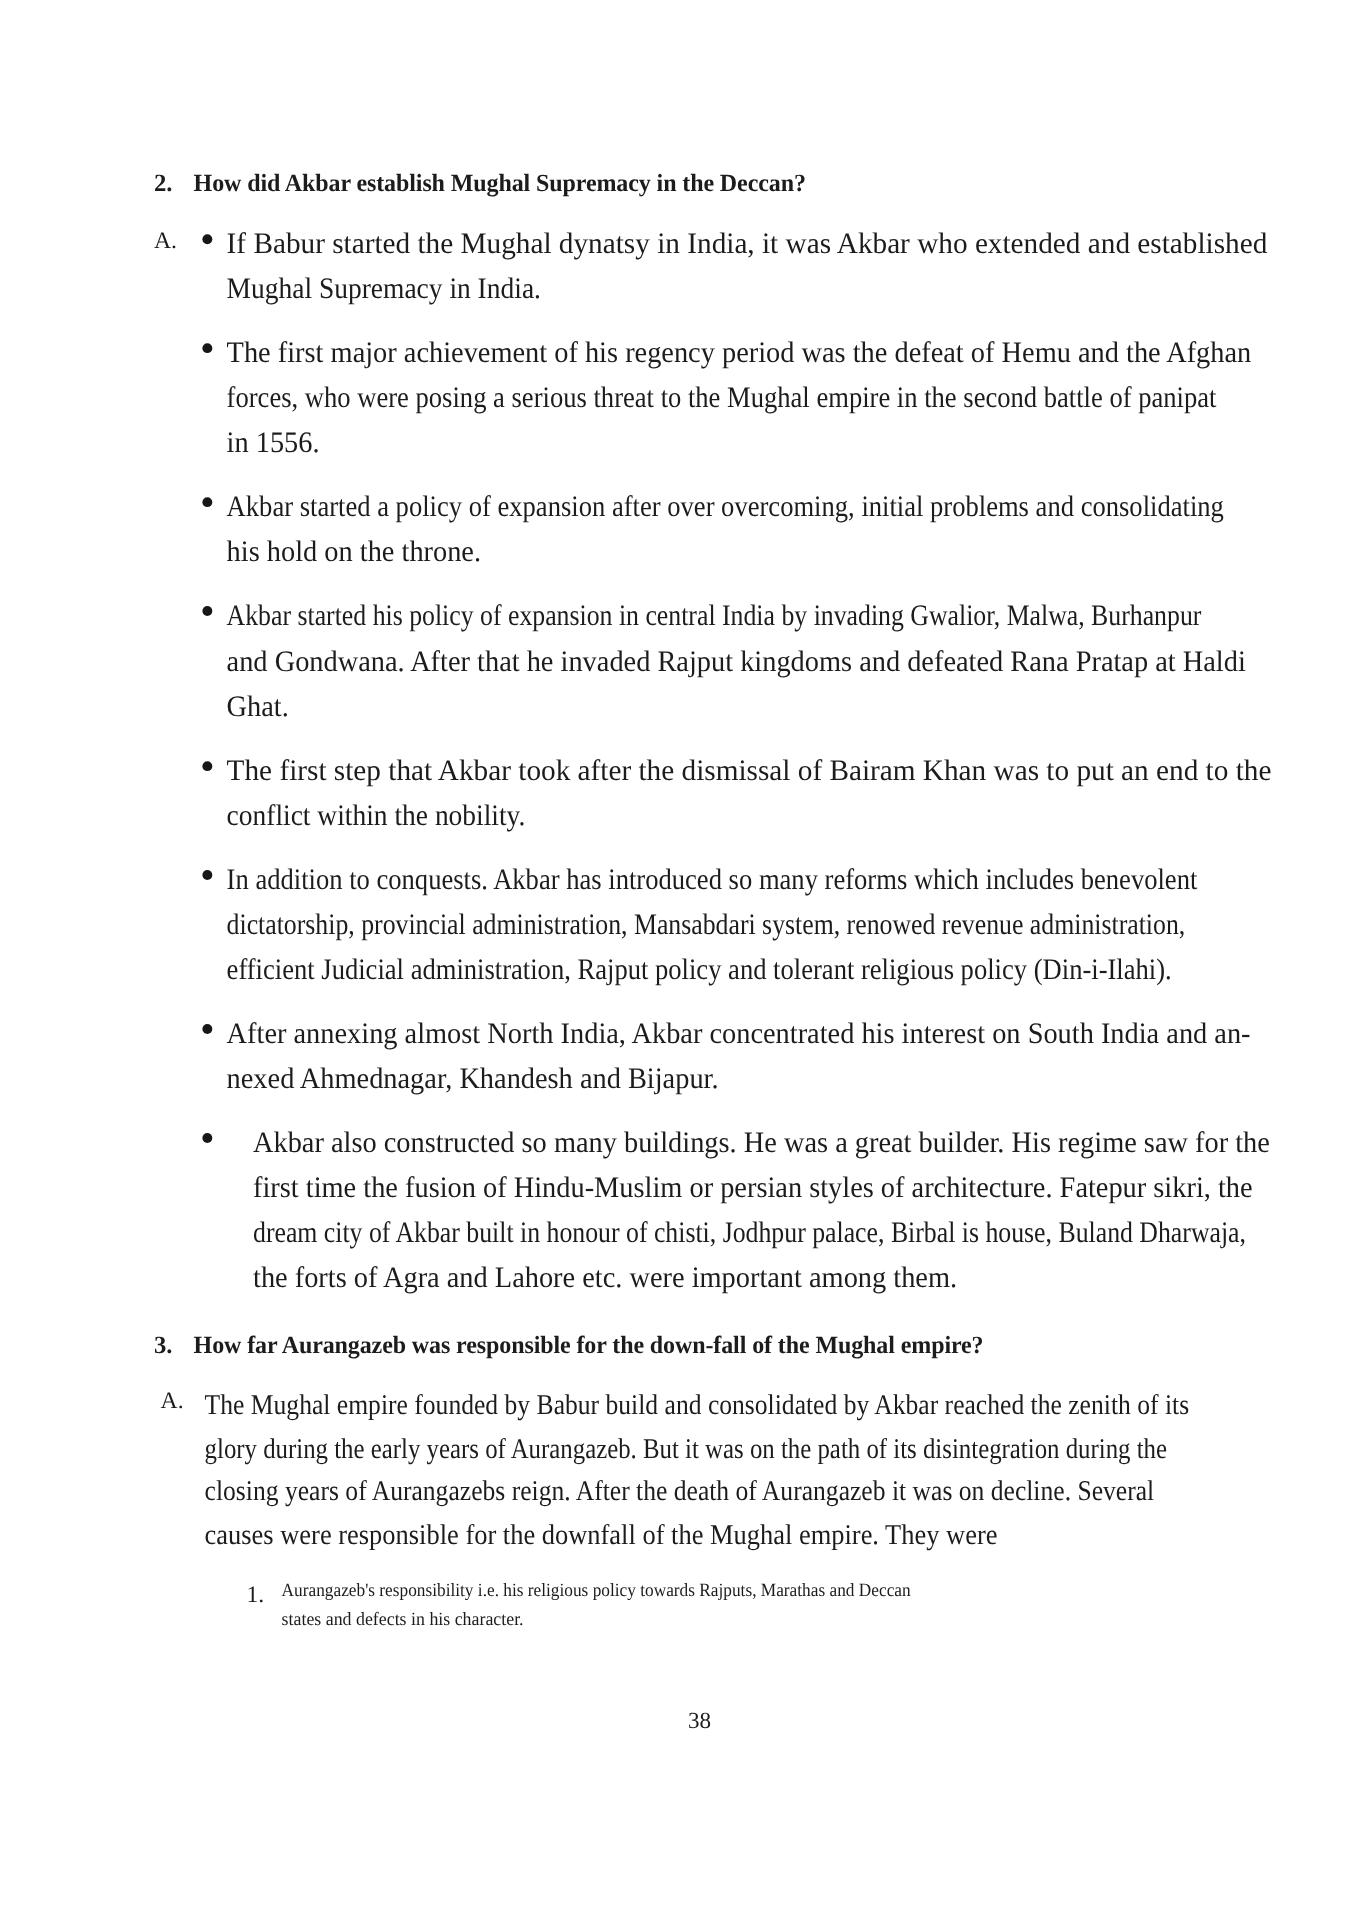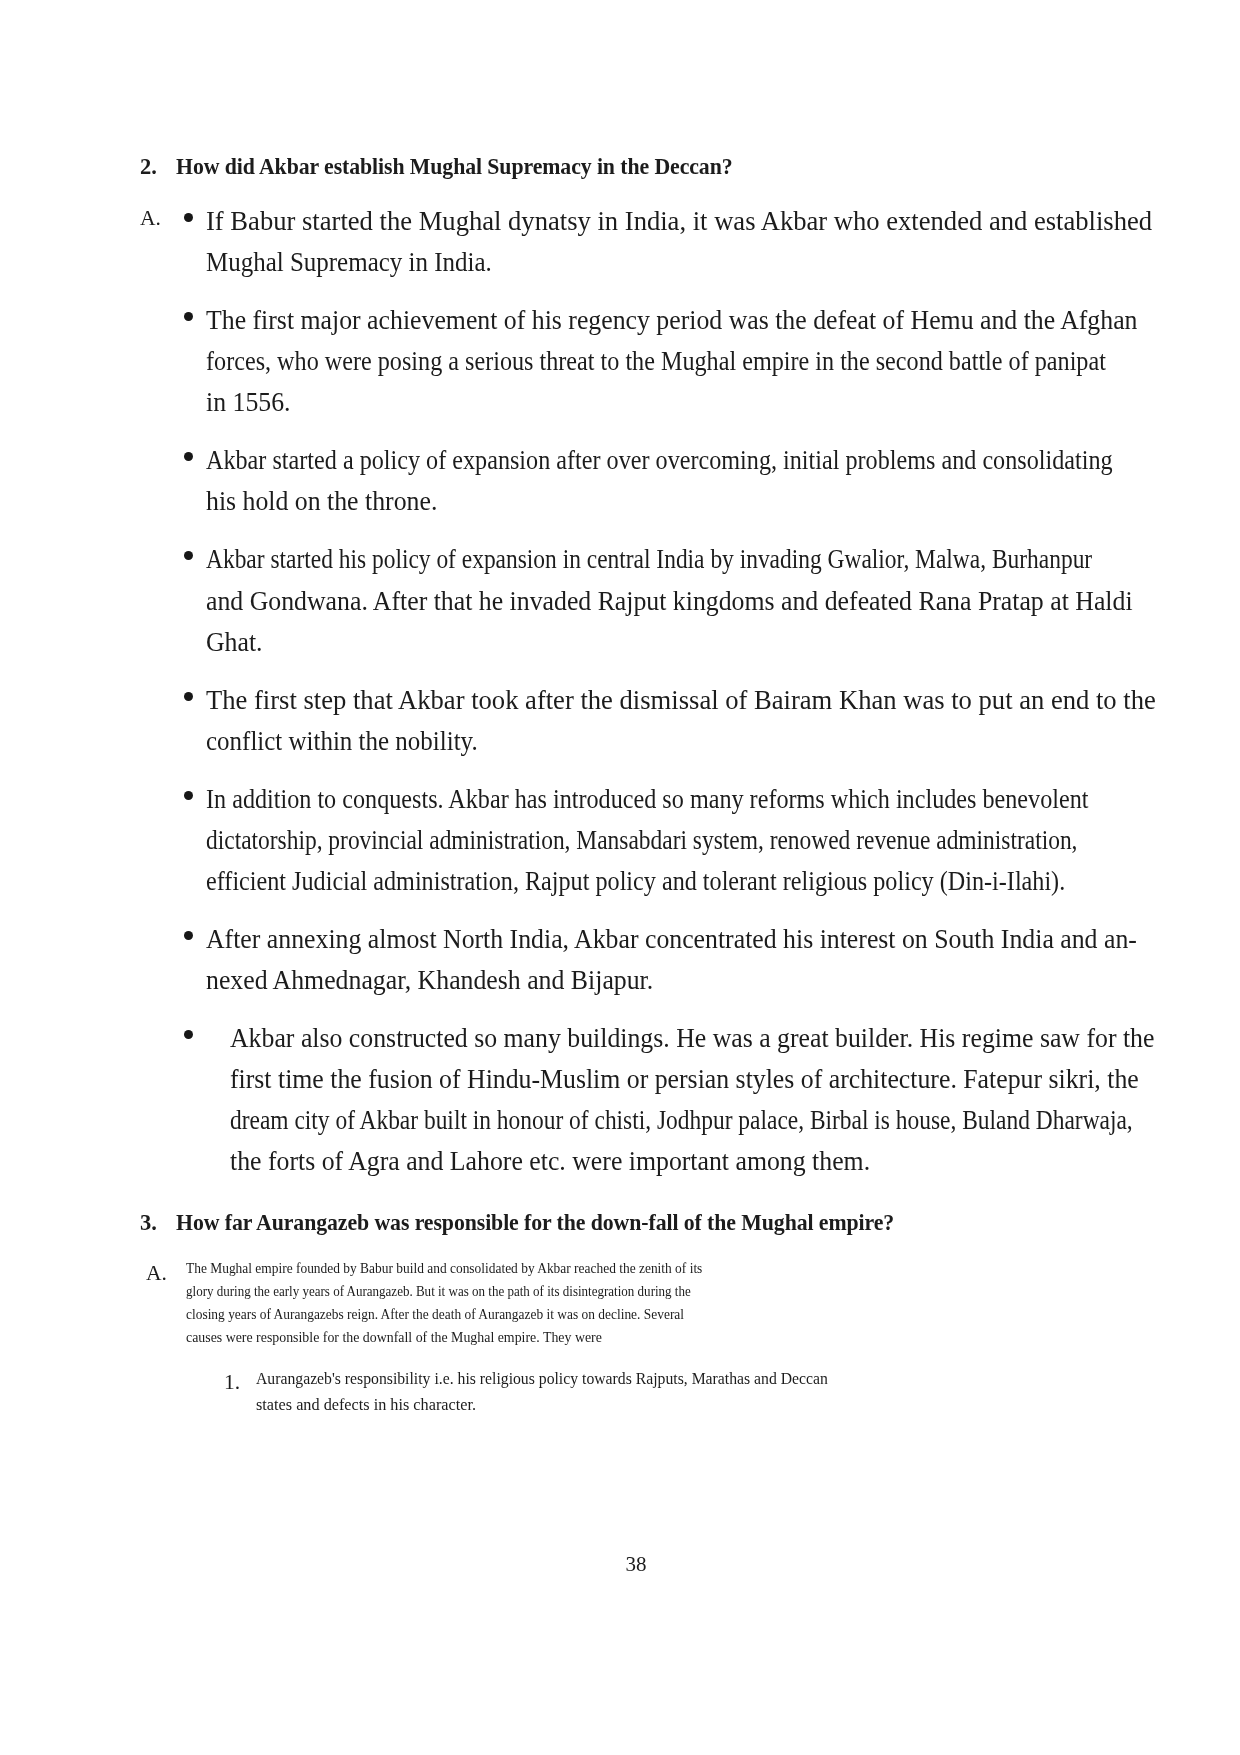--- a/index.html
+++ b/index.html
@@ -119,21 +119,21 @@
   }
   .para-label {
     width: 40px;
     flex: 0 0 40px;
     font-size: 21.5px;
     line-height: 1.52;
     padding-left: 6px;
   }
   .para-body {
     flex: 1 1 auto;
-    font-size: 15px;
+    font-size: 26px;
     line-height: 1.52;
   }
   .para-body .ln { display: block; white-space: nowrap; }
 
   
   .numlist {
     margin-top: 18px;
     margin-left: 84px;
   }
   .num-item {

